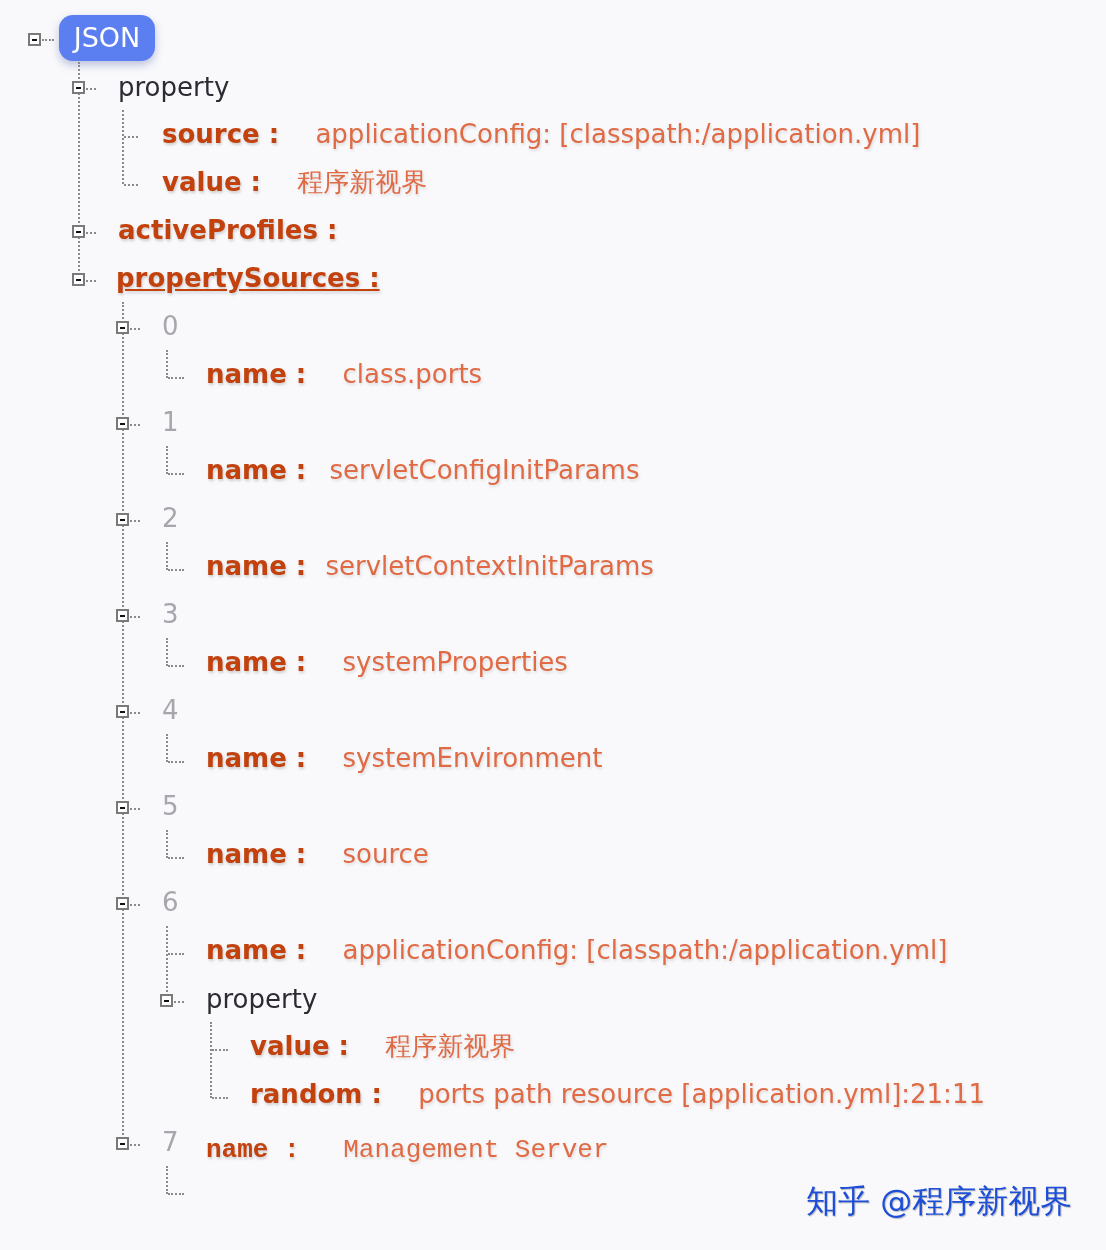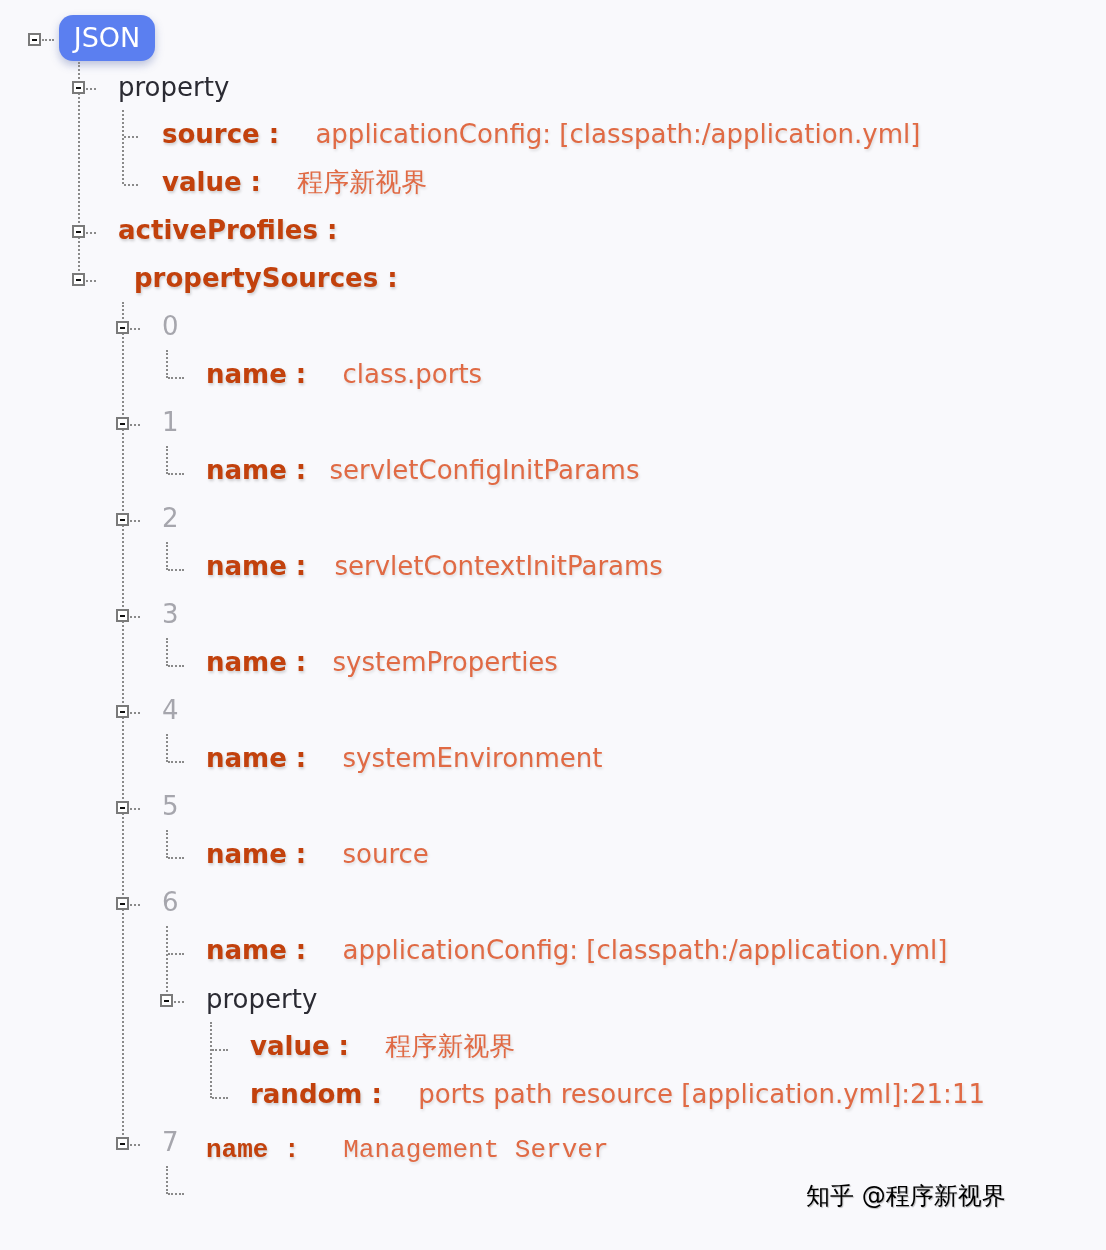--- a/index.html
+++ b/index.html
@@ -19,21 +19,21 @@
     position:absolute; left:59px; top:15px; width:96px; height:46px; border-radius:14px;
     background:#5b7ff0; color:#fff; font-size:27px; line-height:46px; text-align:center;
     box-shadow:0 4px 8px rgba(70,90,160,0.35);
   }
   .row { position:absolute; height:34px; line-height:34px; white-space:nowrap; font-size:26px; }
   .plain { color:#2b2b33; }
   .key { color:#c2410c; font-weight:bold; text-shadow:1px 2px 3px rgba(0,0,0,0.18); }
   .val { color:#e06a44; text-shadow:1px 2px 3px rgba(0,0,0,0.12); }
   .idx { color:#a6a6ad; }
   .watermark {
-    position:absolute; left:806px; top:1180px; font-size:24px; color:#000000;
+    position:absolute; left:806px; top:1180px; font-size:32px; color:#1d4ed8;
     text-shadow:1px 1px 1px rgba(0,0,0,0.25); white-space:nowrap;
   }
 </style>
 </head>
 <body>
 
 <div class="toggle" style="left:28px;top:33px;"></div>
 <div class="hline" style="left:42px;top:39px;width:12px;"></div>
 <div class="root-pill">JSON</div>
 
@@ -54,21 +54,21 @@
   <span class="key">value :</span>
   <span class="val" style="margin-left:28px;">程序新视界</span>
 </div>
 
 <div class="toggle" style="left:72px;top:225px;"></div>
 <div class="hline" style="left:86px;top:232px;width:10px;"></div>
 <div class="row key" style="left:118px;top:213px;">activeProfiles :</div>
 
 <div class="toggle" style="left:72px;top:273px;"></div>
 <div class="hline" style="left:86px;top:280px;width:10px;"></div>
-<div class="row key" style="left:134px;top:261px;">propertySources :</div>
+<div class="row key" style="left:116px;top:261px;text-decoration:underline;">propertySources :</div>
 
 <div class="vline" style="left:122px;top:302px;height:840px;"></div>
 
 <div class="toggle" style="left:116px;top:321px;"></div>
 <div class="hline" style="left:130px;top:328px;width:10px;"></div>
 <div class="row idx" style="left:162px;top:309px;">0</div>
 <div class="vline" style="left:166px;top:350px;height:28px;"></div>
 <div class="hline" style="left:168px;top:377px;width:16px;"></div>
 <div class="row" style="left:206px;top:357px;">
   <span class="key">name :</span>
@@ -85,31 +85,31 @@
   <span class="val" style="margin-left:15px;">servletConfigInitParams</span>
 </div>
 
 <div class="toggle" style="left:116px;top:513px;"></div>
 <div class="hline" style="left:130px;top:520px;width:10px;"></div>
 <div class="row idx" style="left:162px;top:501px;">2</div>
 <div class="vline" style="left:166px;top:542px;height:28px;"></div>
 <div class="hline" style="left:168px;top:569px;width:16px;"></div>
 <div class="row" style="left:206px;top:549px;">
   <span class="key">name :</span>
-  <span class="val" style="margin-left:20px;">servletContextInitParams</span>
+  <span class="val" style="margin-left:11px;">servletContextInitParams</span>
 </div>
 
 <div class="toggle" style="left:116px;top:609px;"></div>
 <div class="hline" style="left:130px;top:616px;width:10px;"></div>
 <div class="row idx" style="left:162px;top:597px;">3</div>
 <div class="vline" style="left:166px;top:638px;height:28px;"></div>
 <div class="hline" style="left:168px;top:665px;width:16px;"></div>
 <div class="row" style="left:206px;top:645px;">
   <span class="key">name :</span>
-  <span class="val" style="margin-left:18px;text-align:right;">systemProperties</span>
+  <span class="val" style="margin-left:28px;text-align:right;">systemProperties</span>
 </div>
 
 <div class="toggle" style="left:116px;top:705px;"></div>
 <div class="hline" style="left:130px;top:712px;width:10px;"></div>
 <div class="row idx" style="left:162px;top:693px;">4</div>
 <div class="vline" style="left:166px;top:734px;height:28px;"></div>
 <div class="hline" style="left:168px;top:761px;width:16px;"></div>
 <div class="row" style="left:206px;top:741px;">
   <span class="key">name :</span>
   <span class="val" style="margin-left:28px;">systemEnvironment</span>

